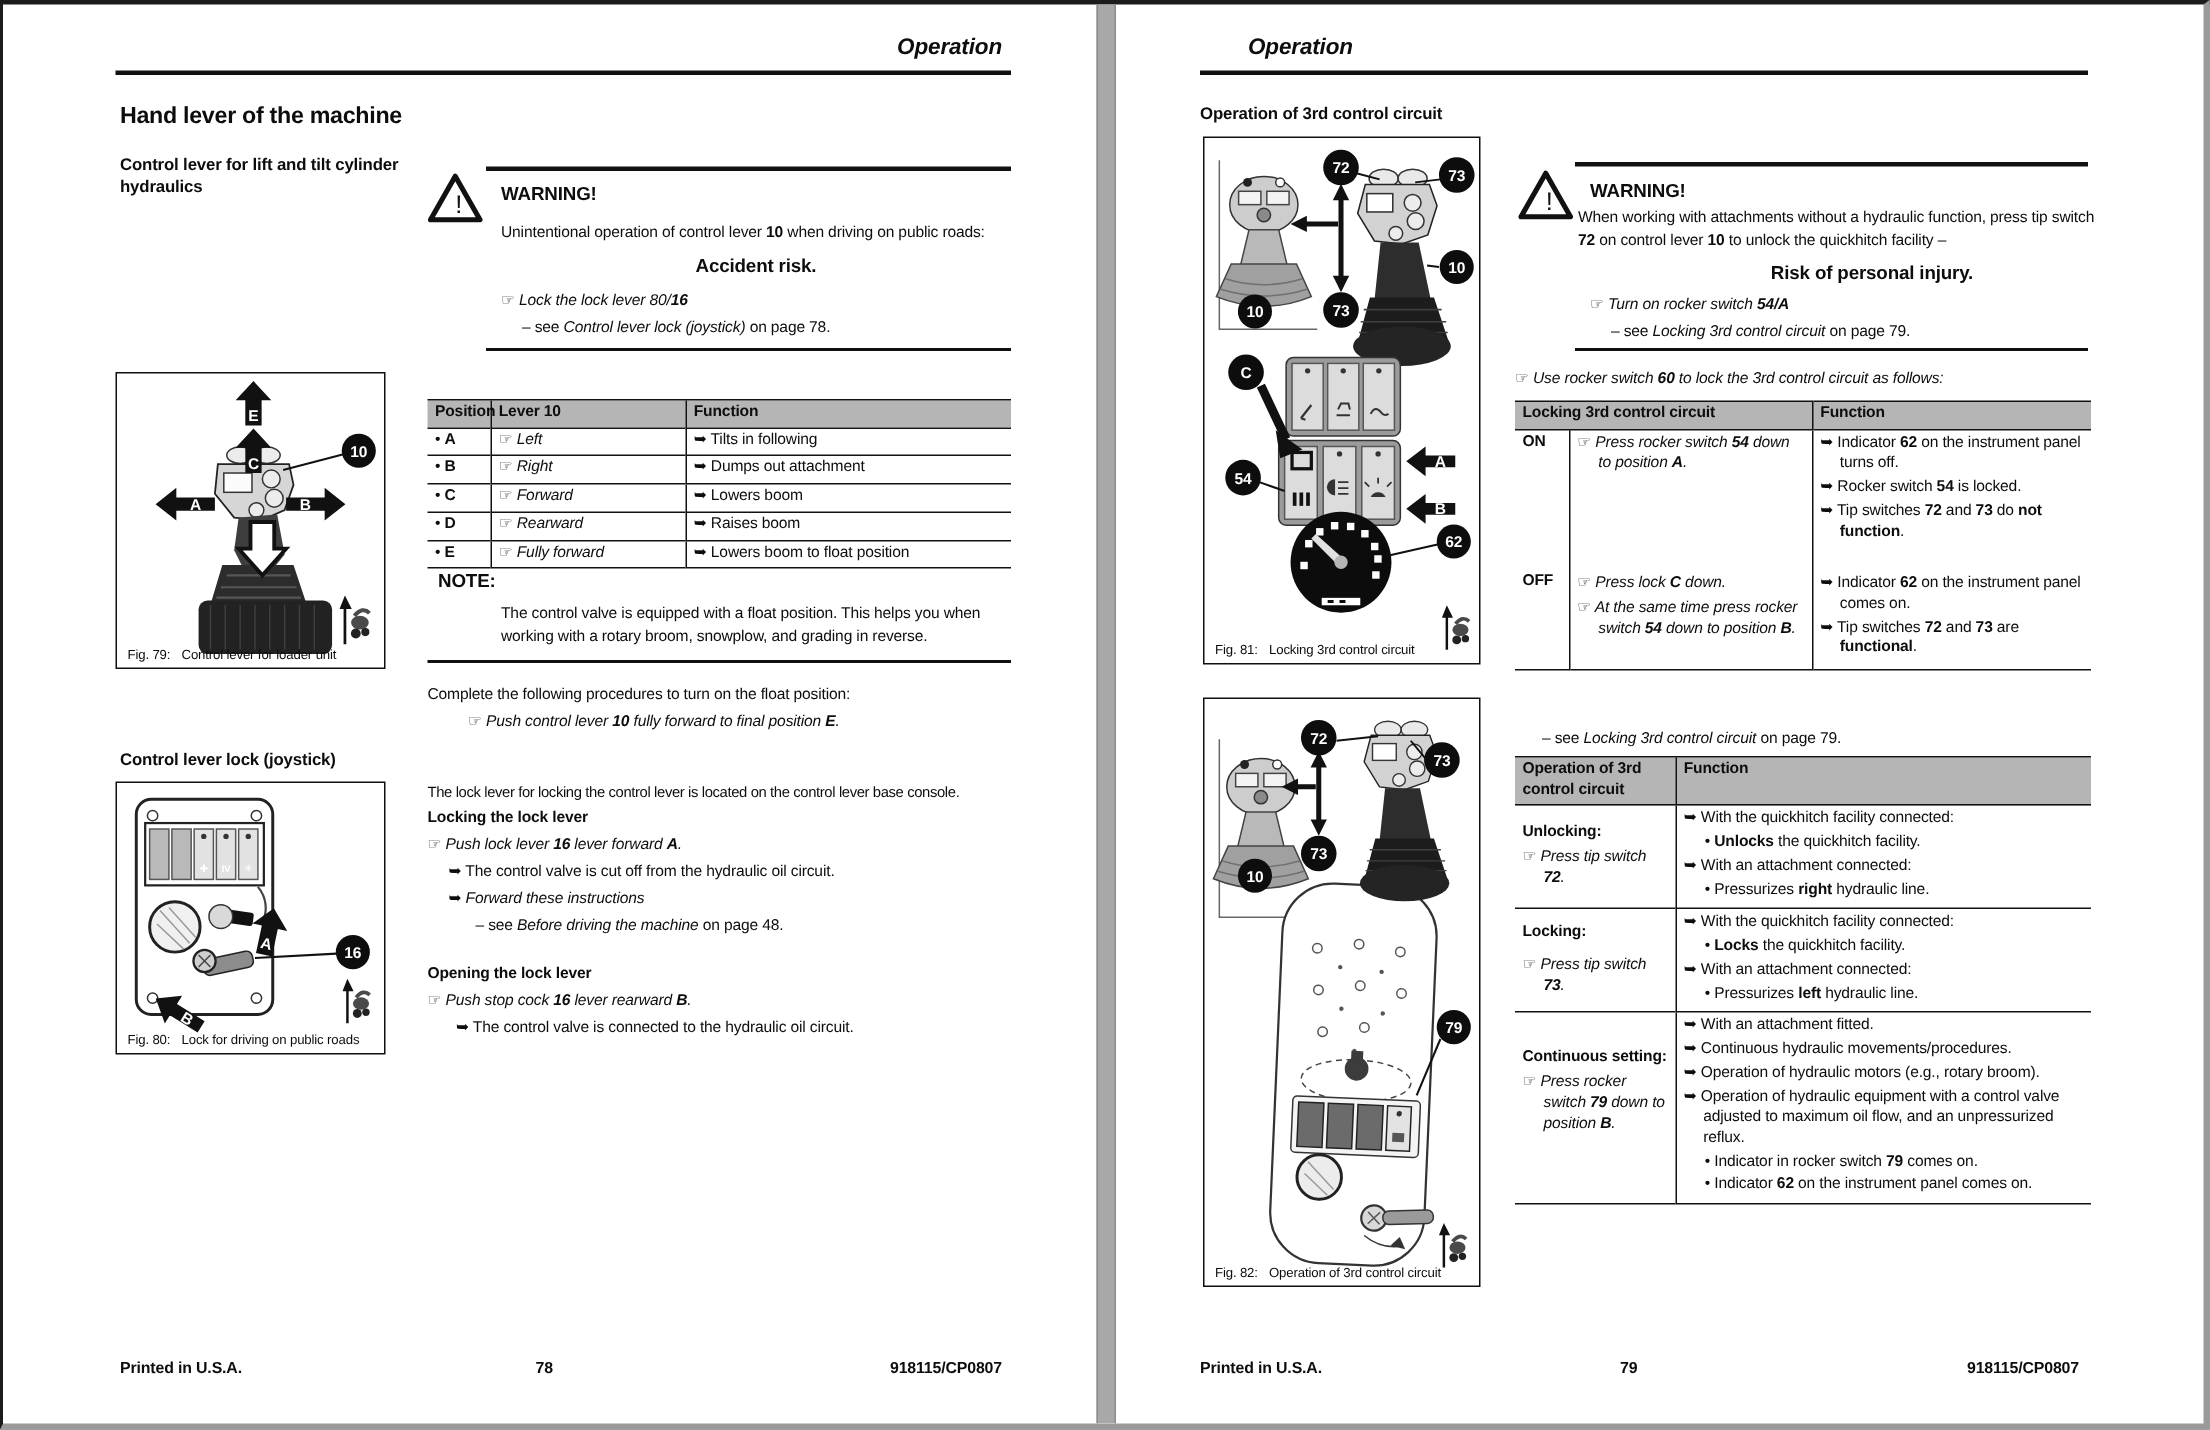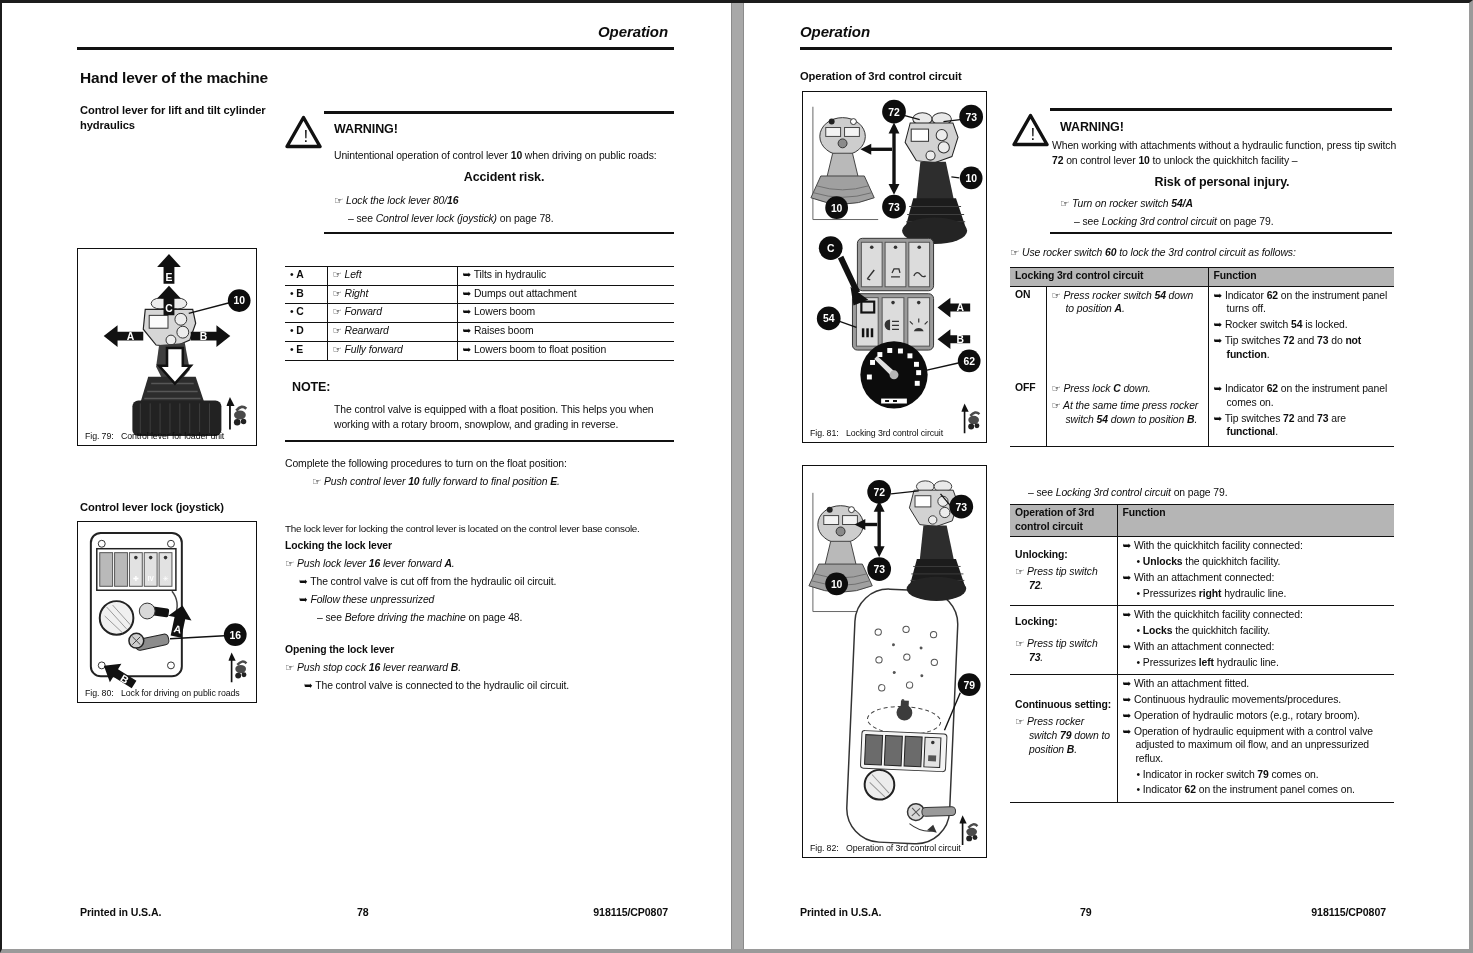--- a/index.html
+++ b/index.html
@@ -6,21 +6,21 @@
   html,body { background:#555; }
   .screen { position:relative; width:1473px; height:953px; background:#fff;
     font-family:"Liberation Sans","DejaVu Sans",sans-serif; color:#0d0d0d;
     border-style:solid; border-color:#1c1c1c #9a9a9a #9a9a9a #1c1c1c; border-width:3px 4px 4px 2px;
     overflow:hidden; letter-spacing:-0.1px; }
   .pg { position:absolute; inset:0; }
   .abs { position:absolute; }
   .gutter { position:absolute; top:0; bottom:0; left:729px; width:13px; background:#a8a8a8;
     border-left:1px solid #8b8b8b; border-right:1px solid #8b8b8b; }
   .rule { position:absolute; background:#111; }
-  .pghead { font-size:15px; font-weight:bold; font-style:italic; }
+  .pghead { font-size:15px; font-weight:bold; font-style:italic;margin-left:32px; }
   .h1 { font-size:15.5px; font-weight:bold; letter-spacing:-0.2px; }
   .h2 { font-size:11.2px; font-weight:bold; line-height:1.3; }
   .b  { font-weight:bold; }
   .it { font-style:italic; }
   .t10 { font-size:10.4px; line-height:1.42; }
   .warn-title { font-size:12.5px; font-weight:bold;text-align:center; }
   .risk { font-size:12.5px; font-weight:bold; text-align:center; }
   .fit { font-size:9.9px; letter-spacing:-0.25px; white-space:nowrap; }
   .footer { font-size:10.6px; font-weight:bold; }
   .fig { position:absolute; border:1.6px solid #0f0f0f; background:#fff; }
@@ -155,24 +155,29 @@
       </div>
     </div>
 
     <table class="doc ltab" style="left:283px; top:263px; width:389px;">
       <colgroup>
           <col style="width:42px">
           <col style="width:130px">
           <col style="width:217px">
         </colgroup>
       <tbody>
+          <tr>
+        <th>Position</th>
+        <th>Lever 10</th>
+        <th>Function</th>
+      </tr>
       <tr>
         <td>• <b>A</b></td>
         <td class="it">☞ Left</td>
-        <td>➥ Tilts in hydraulic</td>
+        <td>➥ Tilts in following</td>
       </tr>
       <tr>
         <td>• <b>B</b></td>
         <td class="it">☞ Right</td>
         <td>➥ Dumps out attachment</td>
       </tr>
       <tr>
         <td>• <b>C</b></td>
         <td class="it">☞ Forward</td>
         <td>➥ Lowers boom</td>
@@ -243,21 +248,21 @@
       </svg>
       <div class="figcap">
         <span class="lbl">Fig. 80:</span><span>Lock for driving on public roads</span>
       </div>
     </div>
 
     <div class="abs t10 fit" style="left:283px; top:519px;">The lock lever for locking the control lever is located on the control lever base console.</div>
     <div class="abs t10 b" style="left:283px; top:536px;">Locking the lock lever</div>
     <div class="abs t10 it" style="left:283px; top:554px;">☞ Push lock lever <b>16</b> lever forward <b>A</b>.</div>
     <div class="abs t10" style="left:297px; top:572px;">➥ The control valve is cut off from the hydraulic oil circuit.</div>
-    <div class="abs t10 it" style="left:297px; top:590px;">➥ Follow these unpressurized</div>
+    <div class="abs t10 it" style="left:297px; top:590px;">➥ Forward these instructions</div>
     <div class="abs t10" style="left:315px; top:608px;text-align:right;">– see <i>Before driving the machine</i> on page 48.</div>
     <div class="abs t10 b" style="left:283px; top:640px;">Opening the lock lever</div>
     <div class="abs t10 it" style="left:283px; top:658px;">☞ Push stop cock <b>16</b> lever rearward <b>B</b>.</div>
     <div class="abs t10" style="left:302px; top:676px;">➥ The control valve is connected to the hydraulic oil circuit.</div>
 
     <div class="abs footer" style="left:78px; top:903px;">Printed in U.S.A.</div>
     <div class="abs footer" style="left:355px; top:903px;">78</div>
     <div class="abs footer" style="right:801px; top:903px;">918115/CP0807</div>
   </div>
 
@@ -363,21 +368,21 @@
 
     <div class="abs" style="left:1010px; top:110px; width:37px; height:34px;">
       <svg viewBox="0 0 37 34" style="width:100%;height:100%;">
         <path d="M18.5 2.5 L35 31.5 L2 31.5 Z" fill="#fff" stroke="#111" stroke-width="3.4" stroke-linejoin="round"></path>
         <text x="18.5" y="27" style="fill:#111;font-size:17px;">!</text>
       </svg>
     </div>
     <div class="rule" style="left:1048px; top:105px; width:342px; height:3px;"></div>
     <div class="abs warn-title" style="left:1058px; top:117px;">WARNING!</div>
     <div class="abs t10" style="left:1050px; top:136px; width:348px;">When working with attachments without a hydraulic function, press tip switch <b>72</b> on control lever <b>10</b> to unlock the quickhitch facility –</div>
-    <div class="abs risk" style="left:1050px; top:172px; width:340px;">Risk of personal injury.</div>
+    <div class="abs risk" style="left:1076px; top:172px; width:340px;">Risk of personal injury.</div>
     <div class="abs t10 it" style="left:1058px; top:194px;">☞ Turn on rocker switch <b>54/A</b></div>
     <div class="abs t10" style="left:1072px; top:212px;">– see <i>Locking 3rd control circuit</i> on page 79.</div>
     <div class="rule" style="left:1048px; top:229px; width:342px; height:2px;"></div>
 
     <div class="abs t10 it" style="left:1008px; top:243px;">☞ Use rocker switch <b>60</b> to lock the 3rd control circuit as follows:</div>
 
     <table class="doc rt1" style="left:1008px; top:264px; width:384px;">
       <colgroup>
           <col style="width:36px">
           <col style="width:162px">

